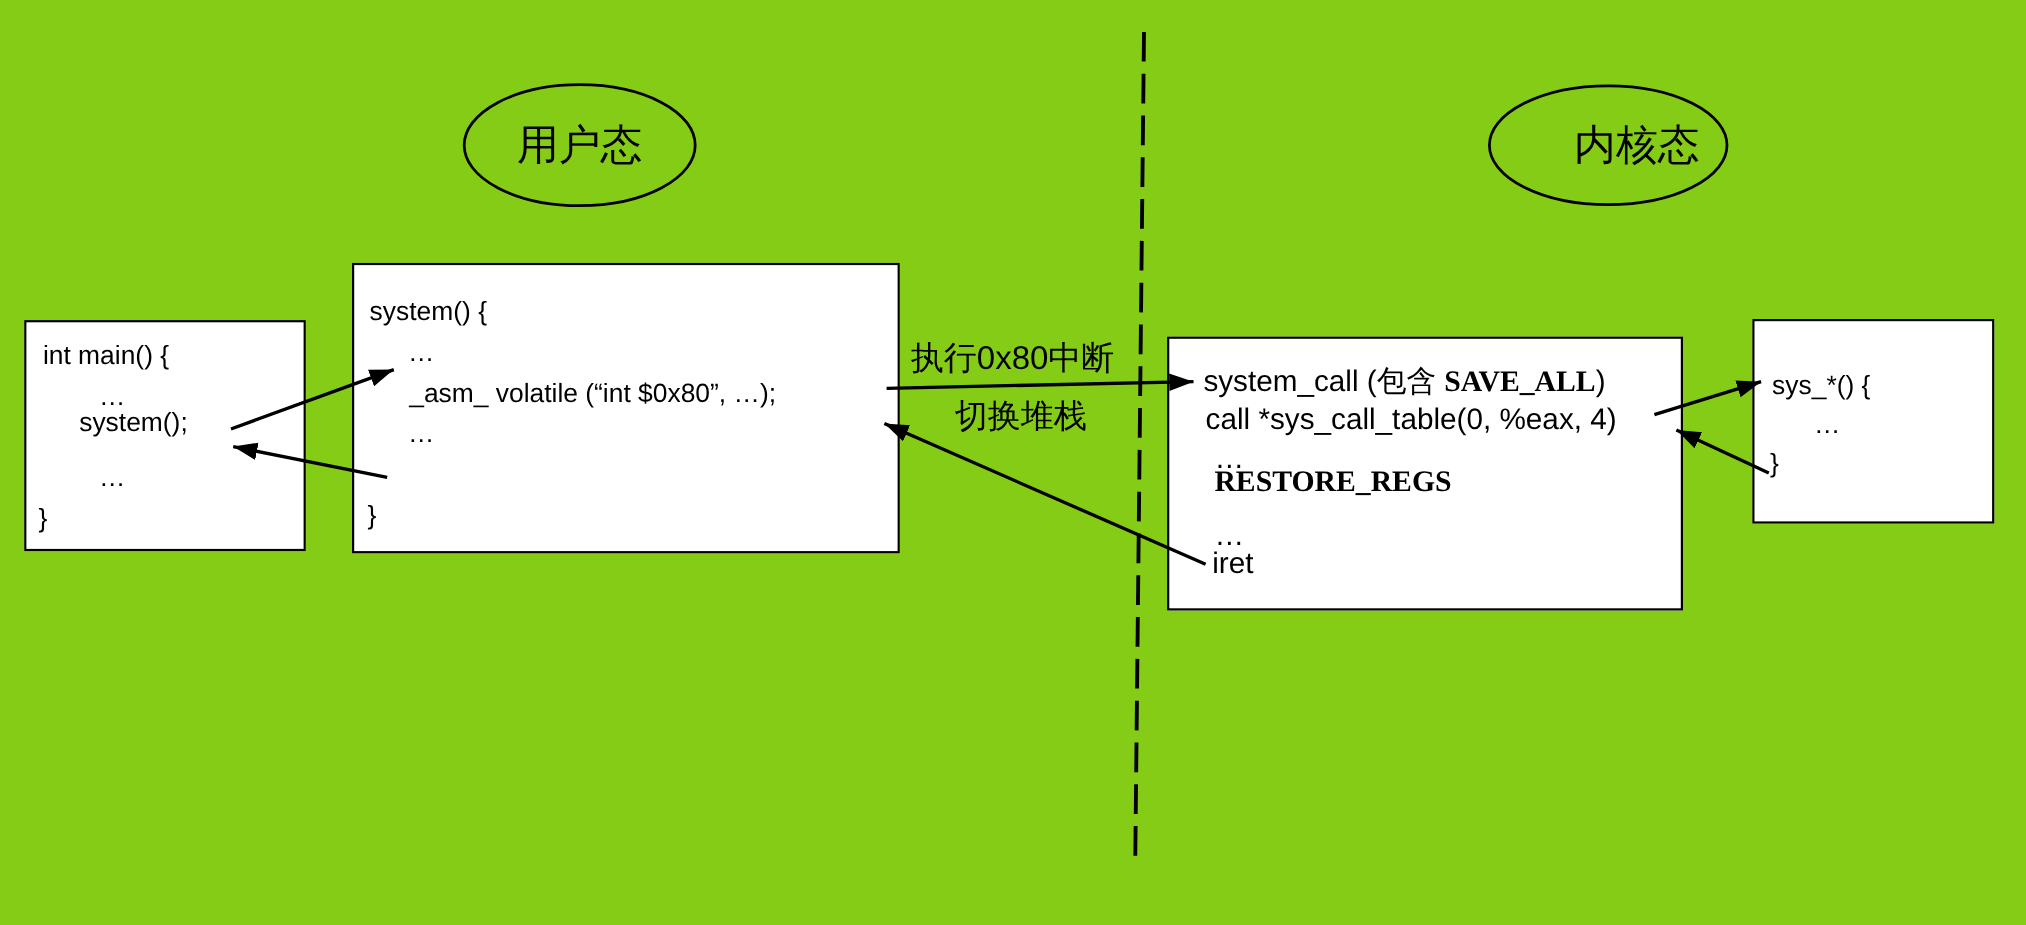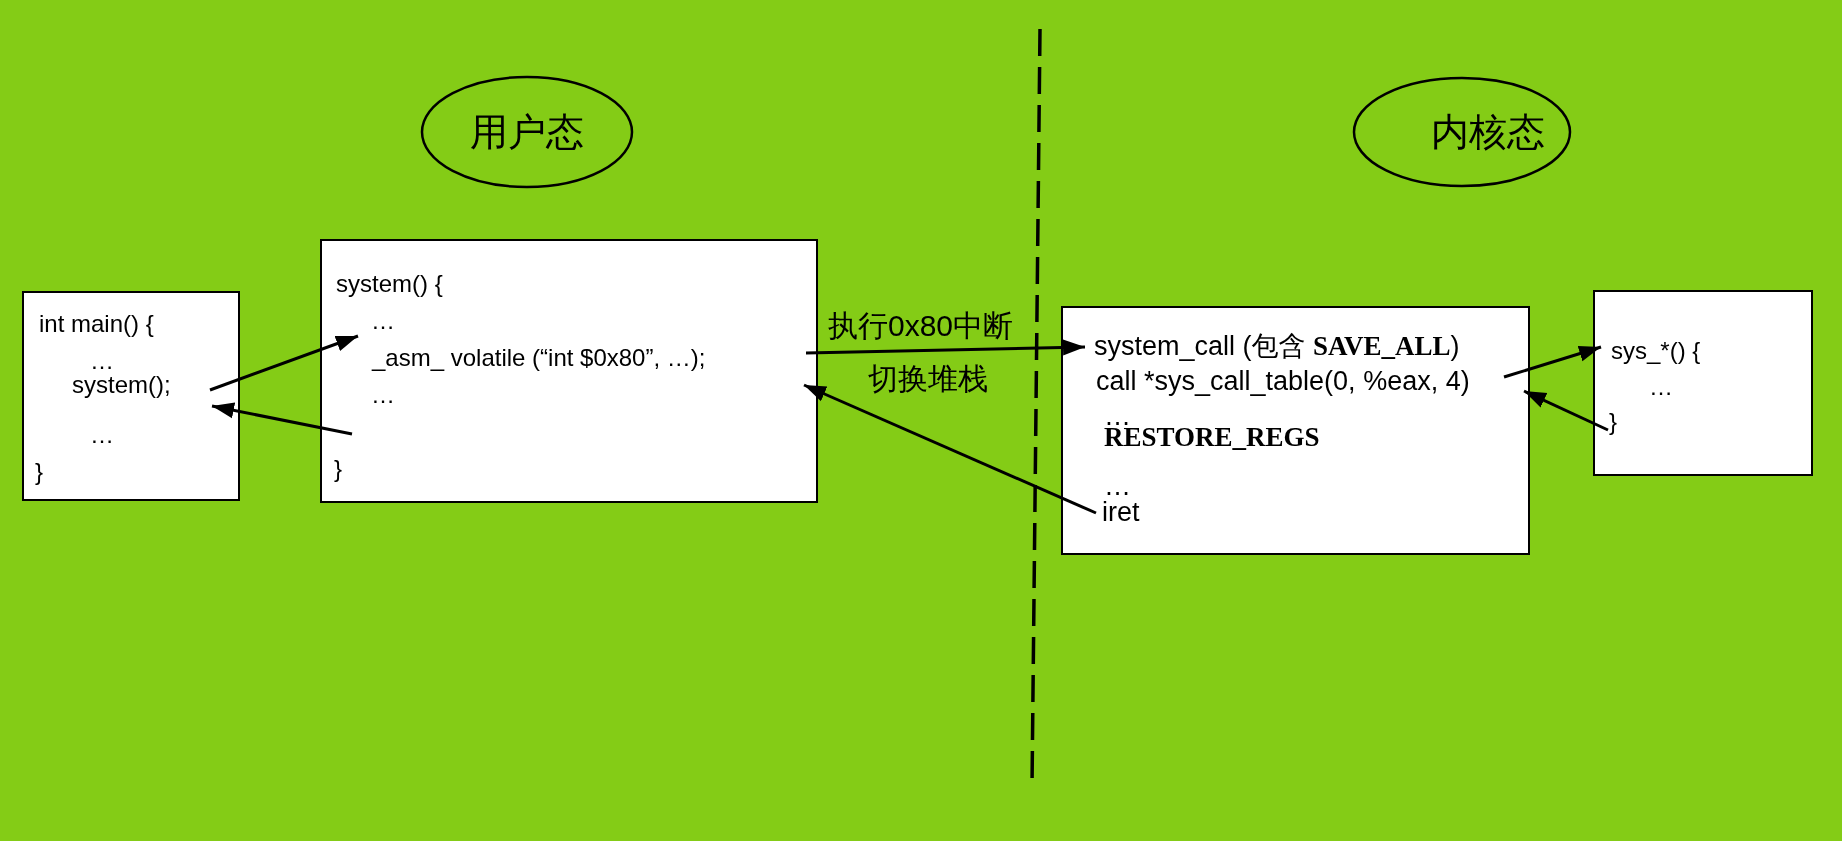--- a/index.html
+++ b/index.html
@@ -48,21 +48,21 @@
 
     <line x1="1608" y1="430" x2="1524" y2="391" stroke="#000" stroke-width="3" marker-end="url(#ah)"></line>
   </svg>
 
   <div class="ellipse-label" style="left:527px;top:132px;">用户态</div>
   <div class="ellipse-label" style="left:1462px;top:132px;margin-left:26px;">内核态</div>
 
   <div class="arrow-label" style="left:828px;top:308px;">执行0x80中断</div>
   <div class="arrow-label" style="left:868px;top:361px;">切换堆栈</div>
 
-  <div class="box" style="left:22px;top:291px;width:218px;height:210px;">
+  <div class="box" style="left:22px;top:291px;width:256px;height:210px;">
     <div class="ln" style="left:15px;top:13px;">int main() {</div>
     <div class="ln" style="left:66px;top:50px;">…</div>
     <div class="ln" style="left:48px;top:74px;">system();</div>
     <div class="ln" style="left:66px;top:124px;">…</div>
     <div class="ln" style="left:11px;top:161px;">}</div>
   </div>
 
   <div class="box" style="left:320px;top:239px;width:498px;height:264px;">
     <div class="ln" style="left:14px;top:25px;">system() {</div>
     <div class="ln" style="left:49px;top:62px;">…</div>

